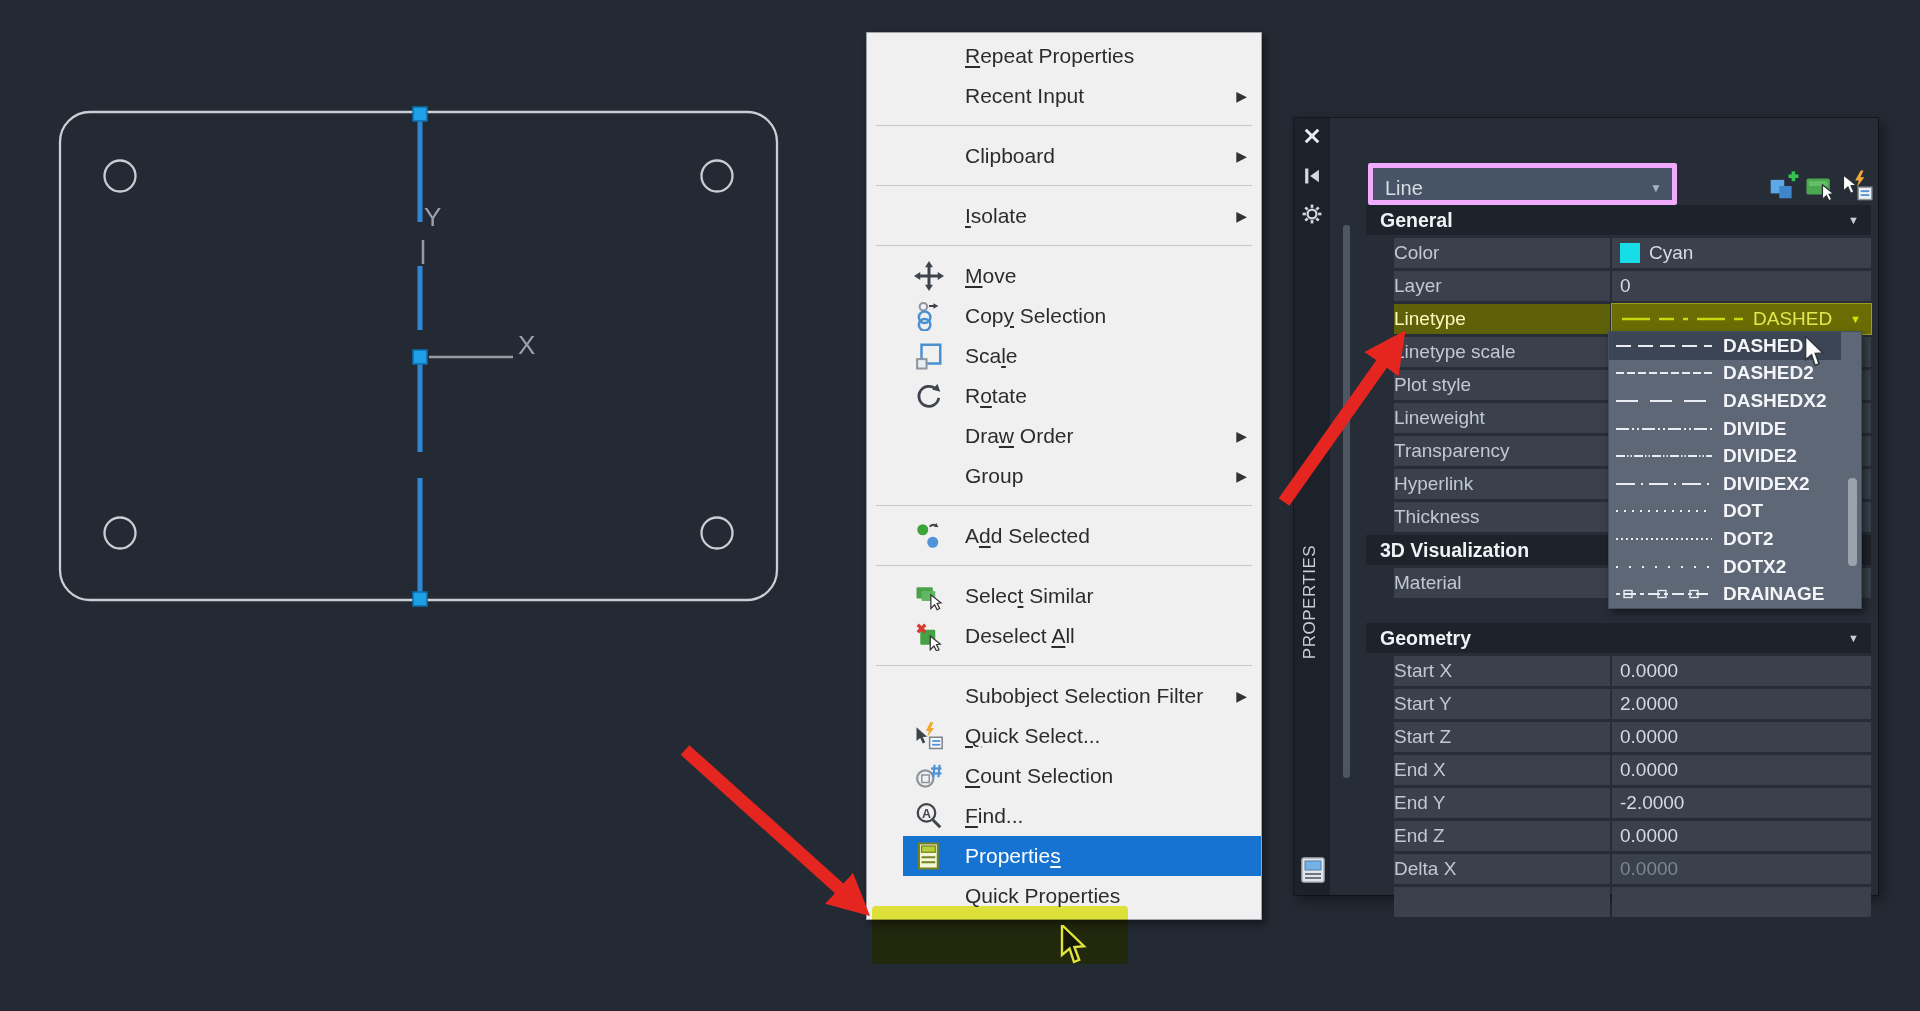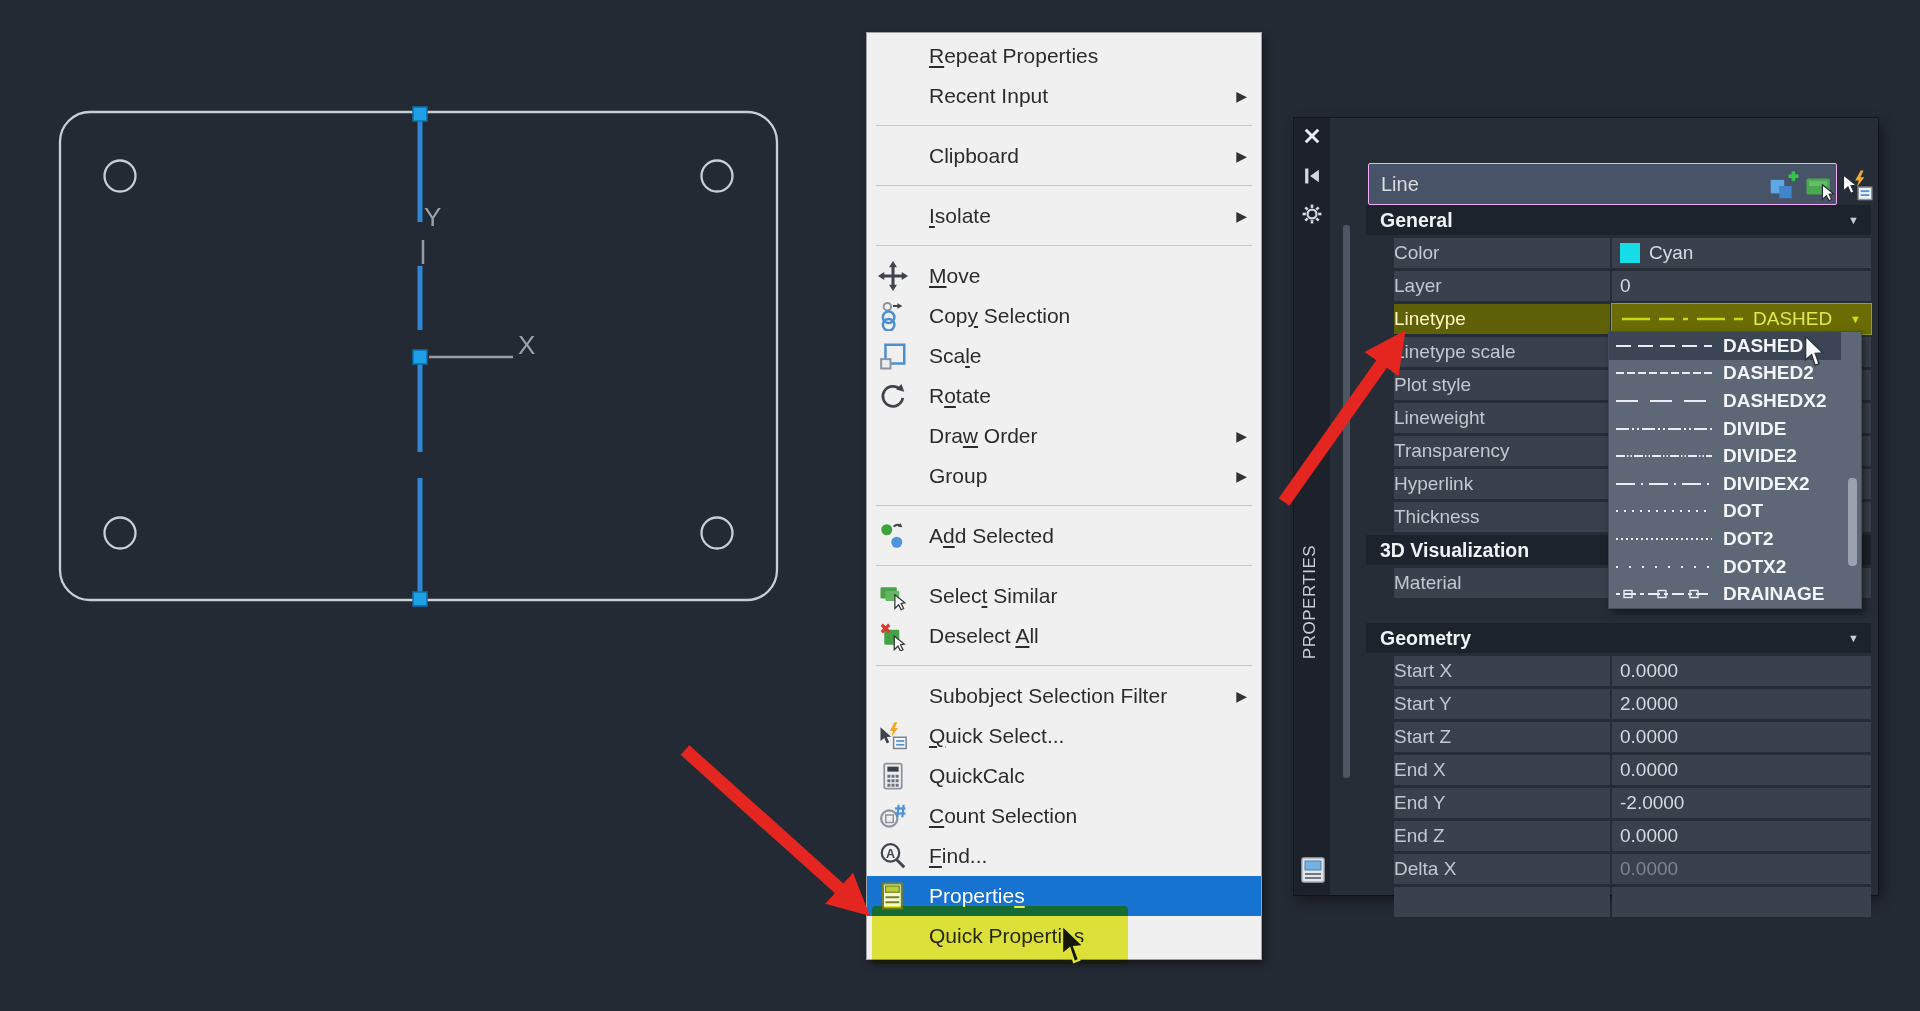--- a/index.html
+++ b/index.html
@@ -5,21 +5,21 @@
   html,body{margin:0;padding:0;background:#242a33;}
   #stage{position:relative;width:1920px;height:1011px;overflow:hidden;
          font-family:"Liberation Sans",sans-serif;background:#242a33;}
   
   #draw-area{position:absolute;left:0;top:0;width:860px;height:1011px;}
   .ucs-label{position:absolute;color:#9ba1a9;font-size:26px;}
   
   #context-menu{position:absolute;left:866px;top:32px;width:396px;z-index:10;
     background:#f0f0f1;border:1px solid #9fa3a8;box-shadow:3px 4px 8px rgba(0,0,0,.45);
     padding:3px 0;box-sizing:border-box;}
-  .menu-item{position:relative;height:40px;line-height:40px;font-size:21px;color:#2b2c2e;white-space:nowrap;}
+  .menu-item{position:relative;height:40px;line-height:40px;font-size:21px;color:#2b2c2e;white-space:nowrap;margin-left:36px;}
   .menu-item .mi-icon{position:absolute;left:11px;top:5px;width:30px;height:30px;}
   .menu-item .mi-icon svg{width:30px;height:30px;display:block;}
   .menu-item .mi-label{position:absolute;left:62px;top:0;}
   .menu-item .mi-arrow{position:absolute;right:14px;top:0;font-size:14px;color:#303336;}
   .menu-item .ac{text-decoration:underline;text-underline-offset:3px;}
   .menu-sep{height:20px;position:relative;}
   .menu-sep:after{content:"";position:absolute;left:9px;right:9px;top:9px;border-top:1px solid #c6c7c9;}
   .menu-item.selected{background:#1673d2;color:#ffffff;}
   #hl-marker{position:absolute;left:872px;top:906px;width:256px;height:58px;z-index:12;
     background:#ebee3c;mix-blend-mode:multiply;border-radius:4px;}
@@ -29,22 +29,22 @@
     background:#272d37;box-shadow:0 0 0 1px rgba(10,12,16,.55),4px 5px 12px rgba(0,0,0,.45);}
   #palette-titlebar{position:absolute;left:0;top:0;width:36px;height:100%;background:#1d222a;}
   .tb-btn{position:absolute;left:8px;width:20px;height:20px;}
   .tb-btn svg{width:20px;height:20px;display:block;}
   #palette-title{position:absolute;left:-47px;top:472px;width:130px;height:24px;
     text-align:center;color:#c9ced5;font-size:17px;letter-spacing:.5px;
     transform:rotate(-90deg);white-space:nowrap;}
   #palette-thumb{position:absolute;left:6px;top:738px;width:26px;height:28px;}
   #inner-scrollbar{position:absolute;left:49px;top:107px;width:7px;height:553px;
     background:#4d5663;border-radius:3px;}
-  #combobox{position:absolute;left:74px;top:45px;width:469px;height:42px;box-sizing:border-box;
-    background:#475366;border:1px solid #f0abfc;border-radius:2px;color:#d8dde3;
+  #combobox{position:absolute;left:74px;top:45px;width:309px;height:42px;box-sizing:border-box;
+    background:#475366;border:5px solid #f0abfc;border-radius:2px;color:#d8dde3;
     font-size:20px;line-height:40px;padding-left:12px;}
   #combobox .cb-arrow{position:absolute;right:10px;top:0;font-size:12px;color:#aab2bf;line-height:40px;}
   .ptool{position:absolute;top:52px;width:32px;height:32px;}
   .ptool svg{width:32px;height:32px;display:block;}
   #ptool-1{left:473px;} #ptool-2{left:510px;} #ptool-3{left:547px;}
   #psections{position:absolute;left:72px;top:84px;width:505px;}
   .psec-header{position:relative;height:30px;line-height:30px;background:#1d232b;margin-top:3px;
     color:#f0f3f6;font-weight:bold;font-size:19.5px;padding-left:14px;box-sizing:border-box;}
   .psec-header .chev{position:absolute;right:12px;top:0;font-size:11px;color:#c7cdd5;font-weight:normal;}
   .prow{display:flex;height:30px;margin-top:3px;margin-left:28px;font-size:19px;}
@@ -225,40 +225,20 @@
             <polygon points="13,1 9.5,8 12,8 10.5,13 16,5.5 13.3,5.5 15.5,1" fill="#f0a828"></polygon>
             <rect x="12.5" y="13" width="10" height="9" fill="#f5f7f9" stroke="#7c838b" stroke-width="1.2"></rect>
             <line x1="14.5" y1="16" x2="21" y2="16" stroke="#4f93d8" stroke-width="1.4"></line>
             <line x1="14.5" y1="19" x2="21" y2="19" stroke="#4f93d8" stroke-width="1.4"></line>
           </svg>
         </span>
         <span class="mi-label"><span class="ac">Q</span>uick Select...</span>
       </div>
       <div class="menu-item">
         <span class="mi-icon">
-          <svg viewBox="0 0 24 24">
-            <rect x="5" y="2" width="14" height="20" rx="1.5" fill="#eceef0" stroke="#8d949c" stroke-width="1.4"></rect>
-            <rect x="7.5" y="4.5" width="9" height="4" fill="#39404a"></rect>
-            <g fill="#6b727b">
-              <rect x="7.5" y="11" width="2.4" height="2.4"></rect>
-              <rect x="10.8" y="11" width="2.4" height="2.4"></rect>
-              <rect x="14.1" y="11" width="2.4" height="2.4"></rect>
-              <rect x="7.5" y="14.6" width="2.4" height="2.4"></rect>
-              <rect x="10.8" y="14.6" width="2.4" height="2.4"></rect>
-              <rect x="14.1" y="14.6" width="2.4" height="2.4"></rect>
-              <rect x="7.5" y="18.2" width="2.4" height="2.4"></rect>
-              <rect x="10.8" y="18.2" width="2.4" height="2.4"></rect>
-              <rect x="14.1" y="18.2" width="2.4" height="2.4"></rect>
-            </g>
-          </svg>
-        </span>
-        <span class="mi-label">QuickCalc</span>
-      </div>
-      <div class="menu-item">
-        <span class="mi-icon">
           <svg viewBox="0 0 24 24" fill="none">
             <circle cx="9" cy="14" r="6.5" stroke="#8d949c" stroke-width="1.8"></circle>
             <rect x="6.2" y="11.2" width="6" height="6" stroke="#8d949c" stroke-width="1.2"></rect>
             <g stroke="#4f93d8" stroke-width="1.8">
               <line x1="13.5" y1="6" x2="22" y2="6"></line>
               <line x1="13.5" y1="10" x2="22" y2="10"></line>
               <line x1="16.5" y1="3" x2="15.5" y2="13"></line>
               <line x1="20.5" y1="3" x2="19.5" y2="13"></line>
             </g>
           </svg>

